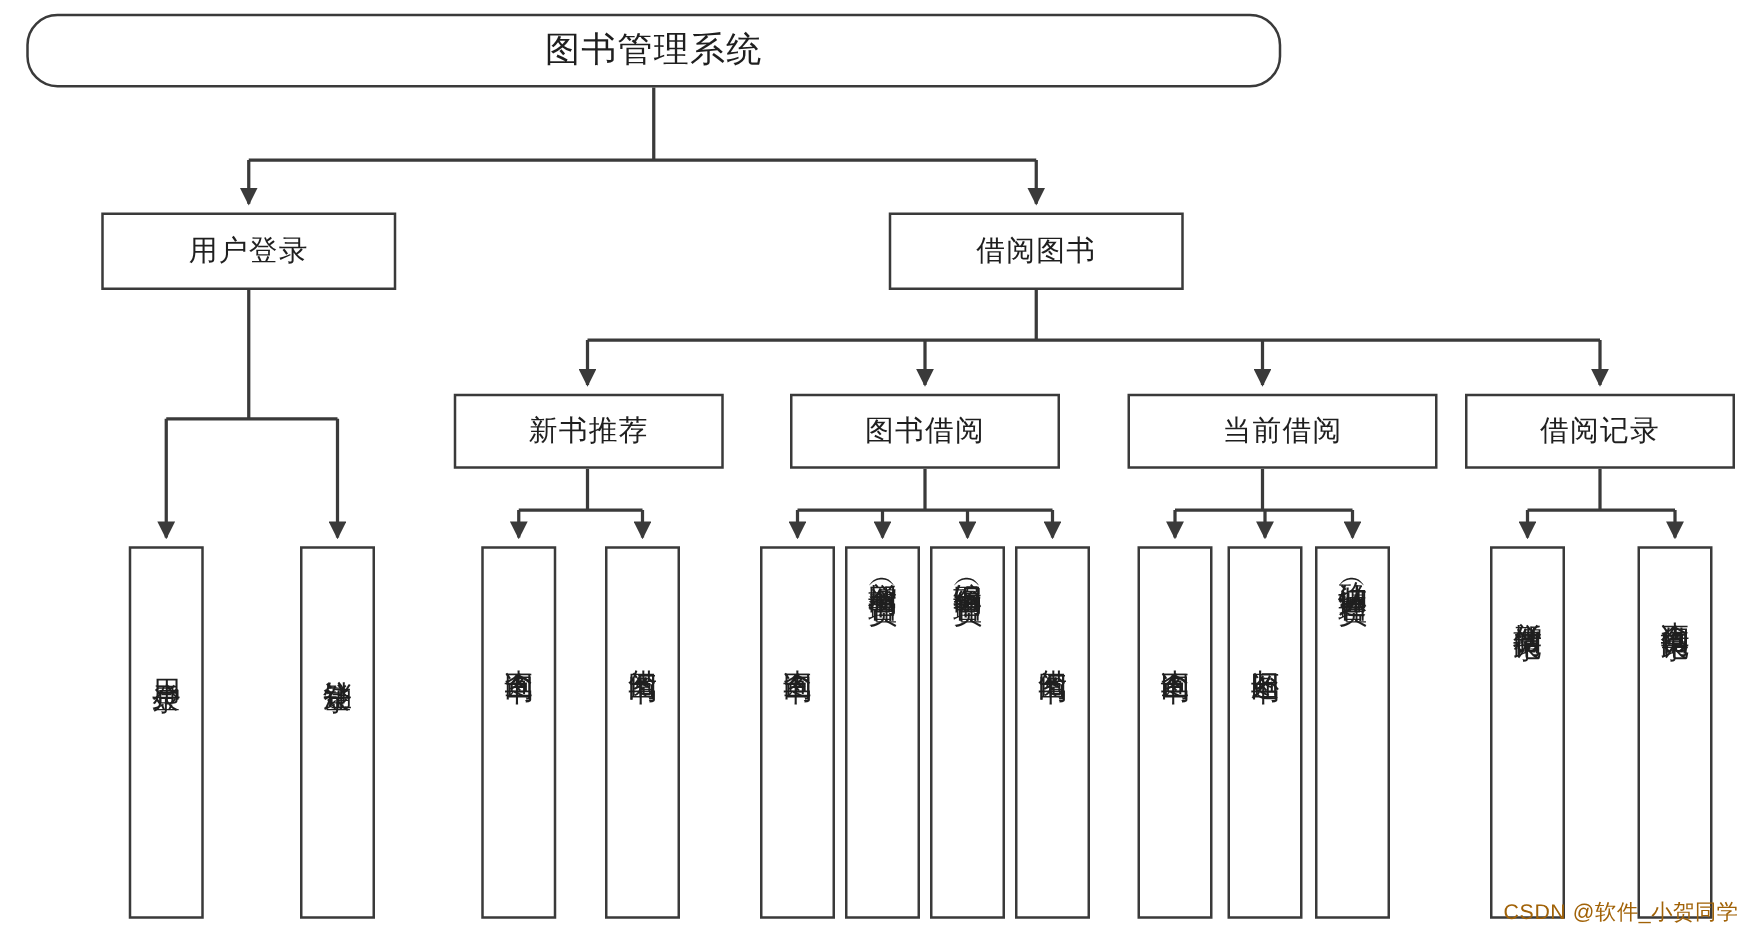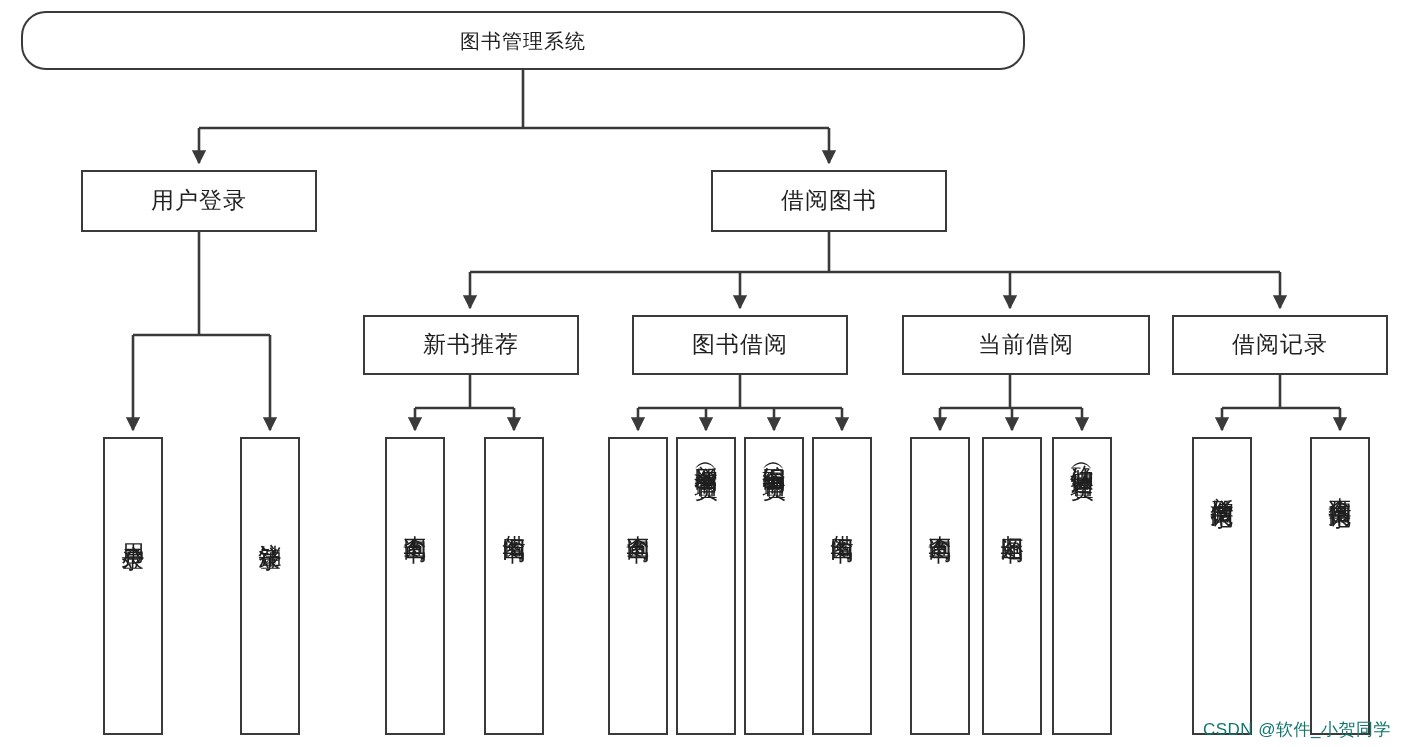--- a/index.html
+++ b/index.html
@@ -36,21 +36,21 @@
     justify-content: center;
     color: #1f1f1f;
   }
   .node-h {
     font-size: 23px;
     letter-spacing: 1px;
     line-height: 1.1;
     white-space: nowrap;
   }
   .node-root {
-    font-size: 20px;
+    font-size: 28px;
     border-radius: 25px;
   }
   .leaf {
     align-items: flex-start;
     justify-content: center;
     padding-top: 4px;
   }
   .vtext {
     writing-mode: vertical-rl;
     text-orientation: upright;
@@ -61,21 +61,21 @@
     color: #1f1f1f;
   }
   .leaf-mid .vtext {
     margin-top: 0;
   }
   .watermark {
     position: absolute;
     right: 14px;
     bottom: 6px;
     font-size: 17px;
-    color: #0f766e;
+    color: #a16207;
     letter-spacing: 0.5px;
     white-space: nowrap;
     margin-top: 32px;
   }
 </style>
 </head>
 <body>
 
 <div id="canvas">
 

